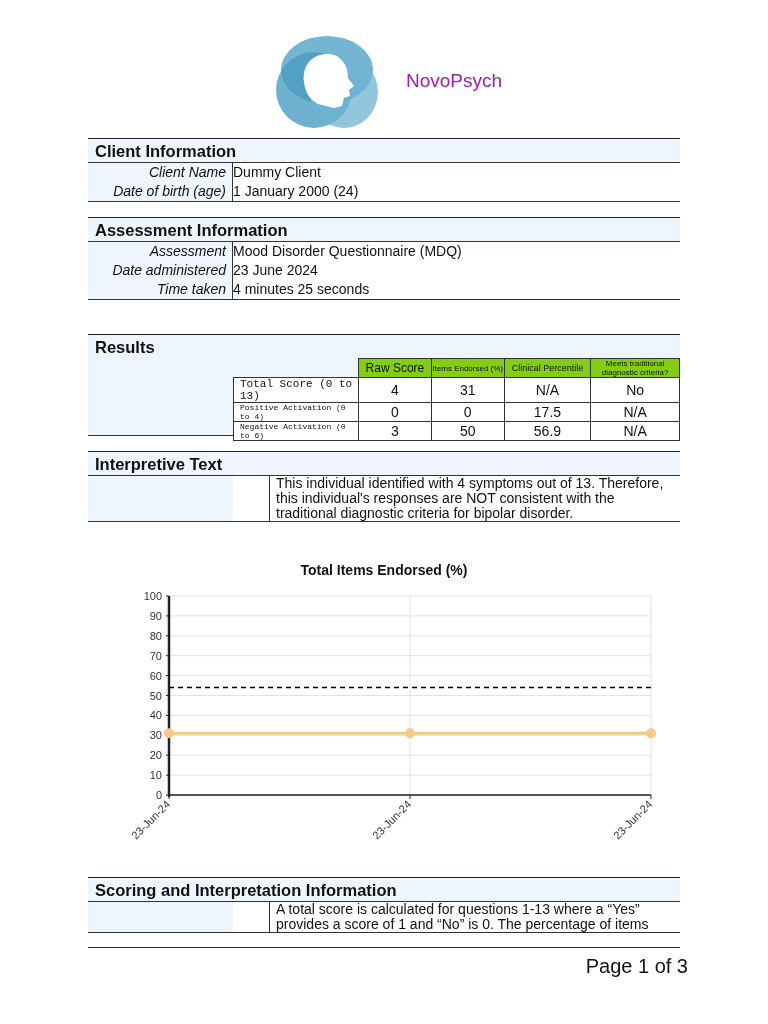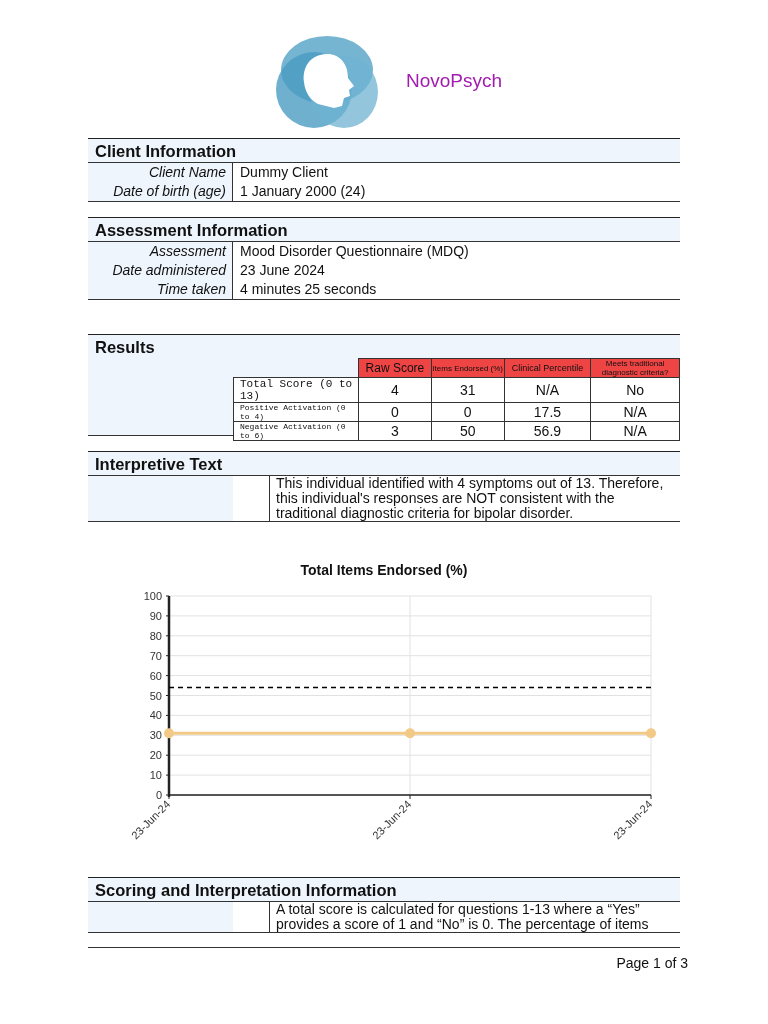--- a/index.html
+++ b/index.html
@@ -5,45 +5,45 @@
     html, body { margin: 0; padding: 0; background: #ffffff; }
     body { width: 768px; height: 1024px; position: relative; font-family: "Liberation Sans", sans-serif; color: #111; overflow: hidden; }
 
     .logo-wrap { position: absolute; left: 272px; top: 34px; width: 110px; height: 96px; }
     .brand { position: absolute; left: 406px; top: 70px; font-size: 19px; color: #a21caf; }
 
     .section { position: absolute; left: 88px; width: 592px; border-top: 1px solid #222; border-bottom: 1.5px solid #333; }
     .sec-head { background: #eef5fd; font-weight: bold; font-size: 16.5px; padding: 1px 18px 0 7px; height: 22px; line-height: 22px; }
     .kv { display: flex; font-size: 14px; height: 19px; line-height: 19px; }
     .kv .k { width: 138px; text-align: right; font-style: italic; padding-right: 6px; background: #eef5fd; }
-    .kv .v { flex: 1; border-left: 1px solid #333; padding-left: 7px; }
+    .kv .v { flex: 1; border-left: 1px solid #333; }
     .kv-body { border-top: 1px solid #333; }
     .kv-body .kv { background: #fff; }
 
     
     .results { height: 100px; background: #eef5fd; }
     .res-table { position: absolute; left: 145px; top: 23px; border-collapse: collapse; font-size: 14px; }
     .res-table td, .res-table th { border: 1px solid #333; text-align: center; padding: 0; }
-    .res-table th { font-weight: normal; background: #ef4444; }
+    .res-table th { font-weight: normal; background: #84cc16; }
     .res-table td { background: #fff; height: 18px; }
     .res-table .corner { border: none; background: transparent; }
     .res-table .rowlabel { text-align: left; padding-left: 6px; font-family: Liberation Mono, monospace; }
     .small { font-size: 8px; line-height: 9px; }
     .tiny { font-size: 9px; }
 
     .interp-body { display: flex; border-top: 1px solid #333; }
     .interp-body .spacer { width: 145px; background: #eef5fd; }
     .interp-body .txt { flex: 1; border-left: 1px solid #333; padding: 0 6px; font-size: 14px; line-height: 15px; background: #fff; margin-left: 36px; }
 
     
     .chart-title { position: absolute; left: 88px; width: 592px; top: 562px; text-align: center; font-weight: bold; font-size: 14px; }
     .chart { position: absolute; left: 100px; top: 585px; }
 
     .footer-line { position: absolute; left: 88px; width: 592px; top: 947px; border-top: 1px solid #333; }
-    .page-num { position: absolute; right: 80px; top: 955px; font-size: 14px; }
+    .page-num { position: absolute; right: 80px; top: 955px; font-size: 20px; }
   </style>
 </head>
 <body>
 
 <div class="logo-wrap">
   <svg width="110" height="96" viewBox="0 0 110 96">
     <ellipse cx="55" cy="36" rx="46" ry="34" fill="#5ea8c9" opacity="0.85"></ellipse>
     <ellipse cx="42" cy="56" rx="38" ry="38" fill="#4a9cc2" opacity="0.8"></ellipse>
     <ellipse cx="72" cy="58" rx="34" ry="36" fill="#6fb3d2" opacity="0.75"></ellipse>
     <path d="M55 20 C38 20 30 34 32 48 C33 58 38 66 46 70 L62 74 L70 72 L72 64 L78 62 L77 56 L82 52 L76 44 C76 30 68 20 55 20 Z" fill="#ffffff"></path>

